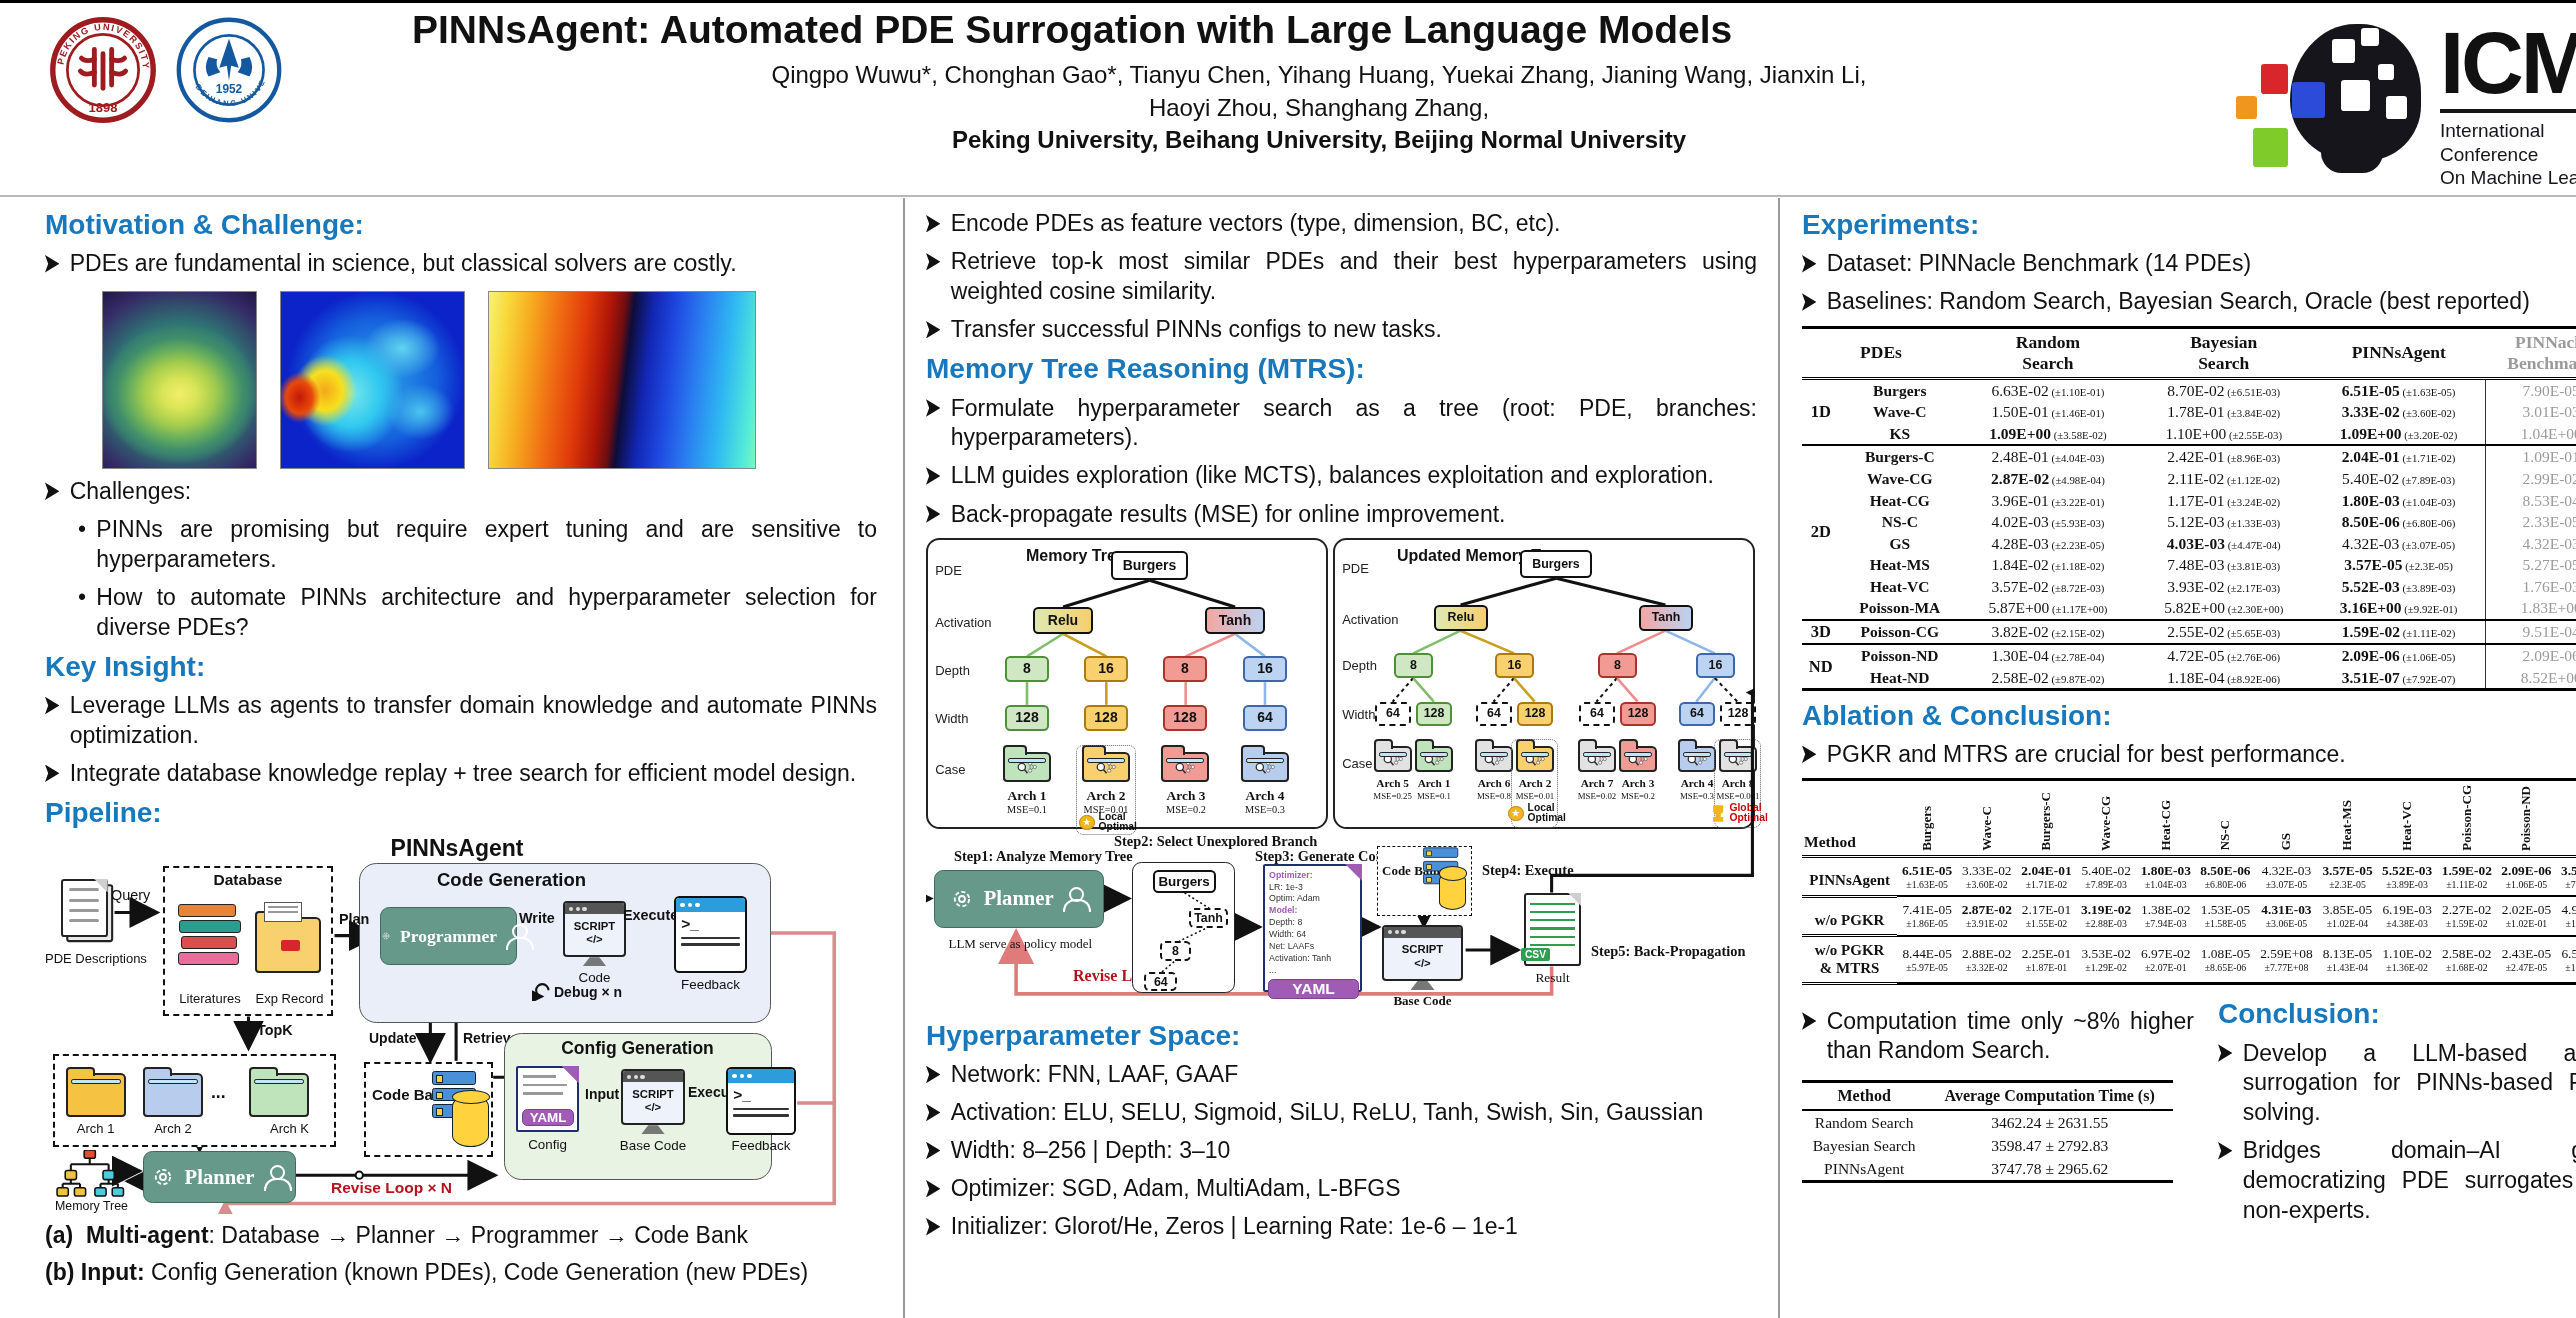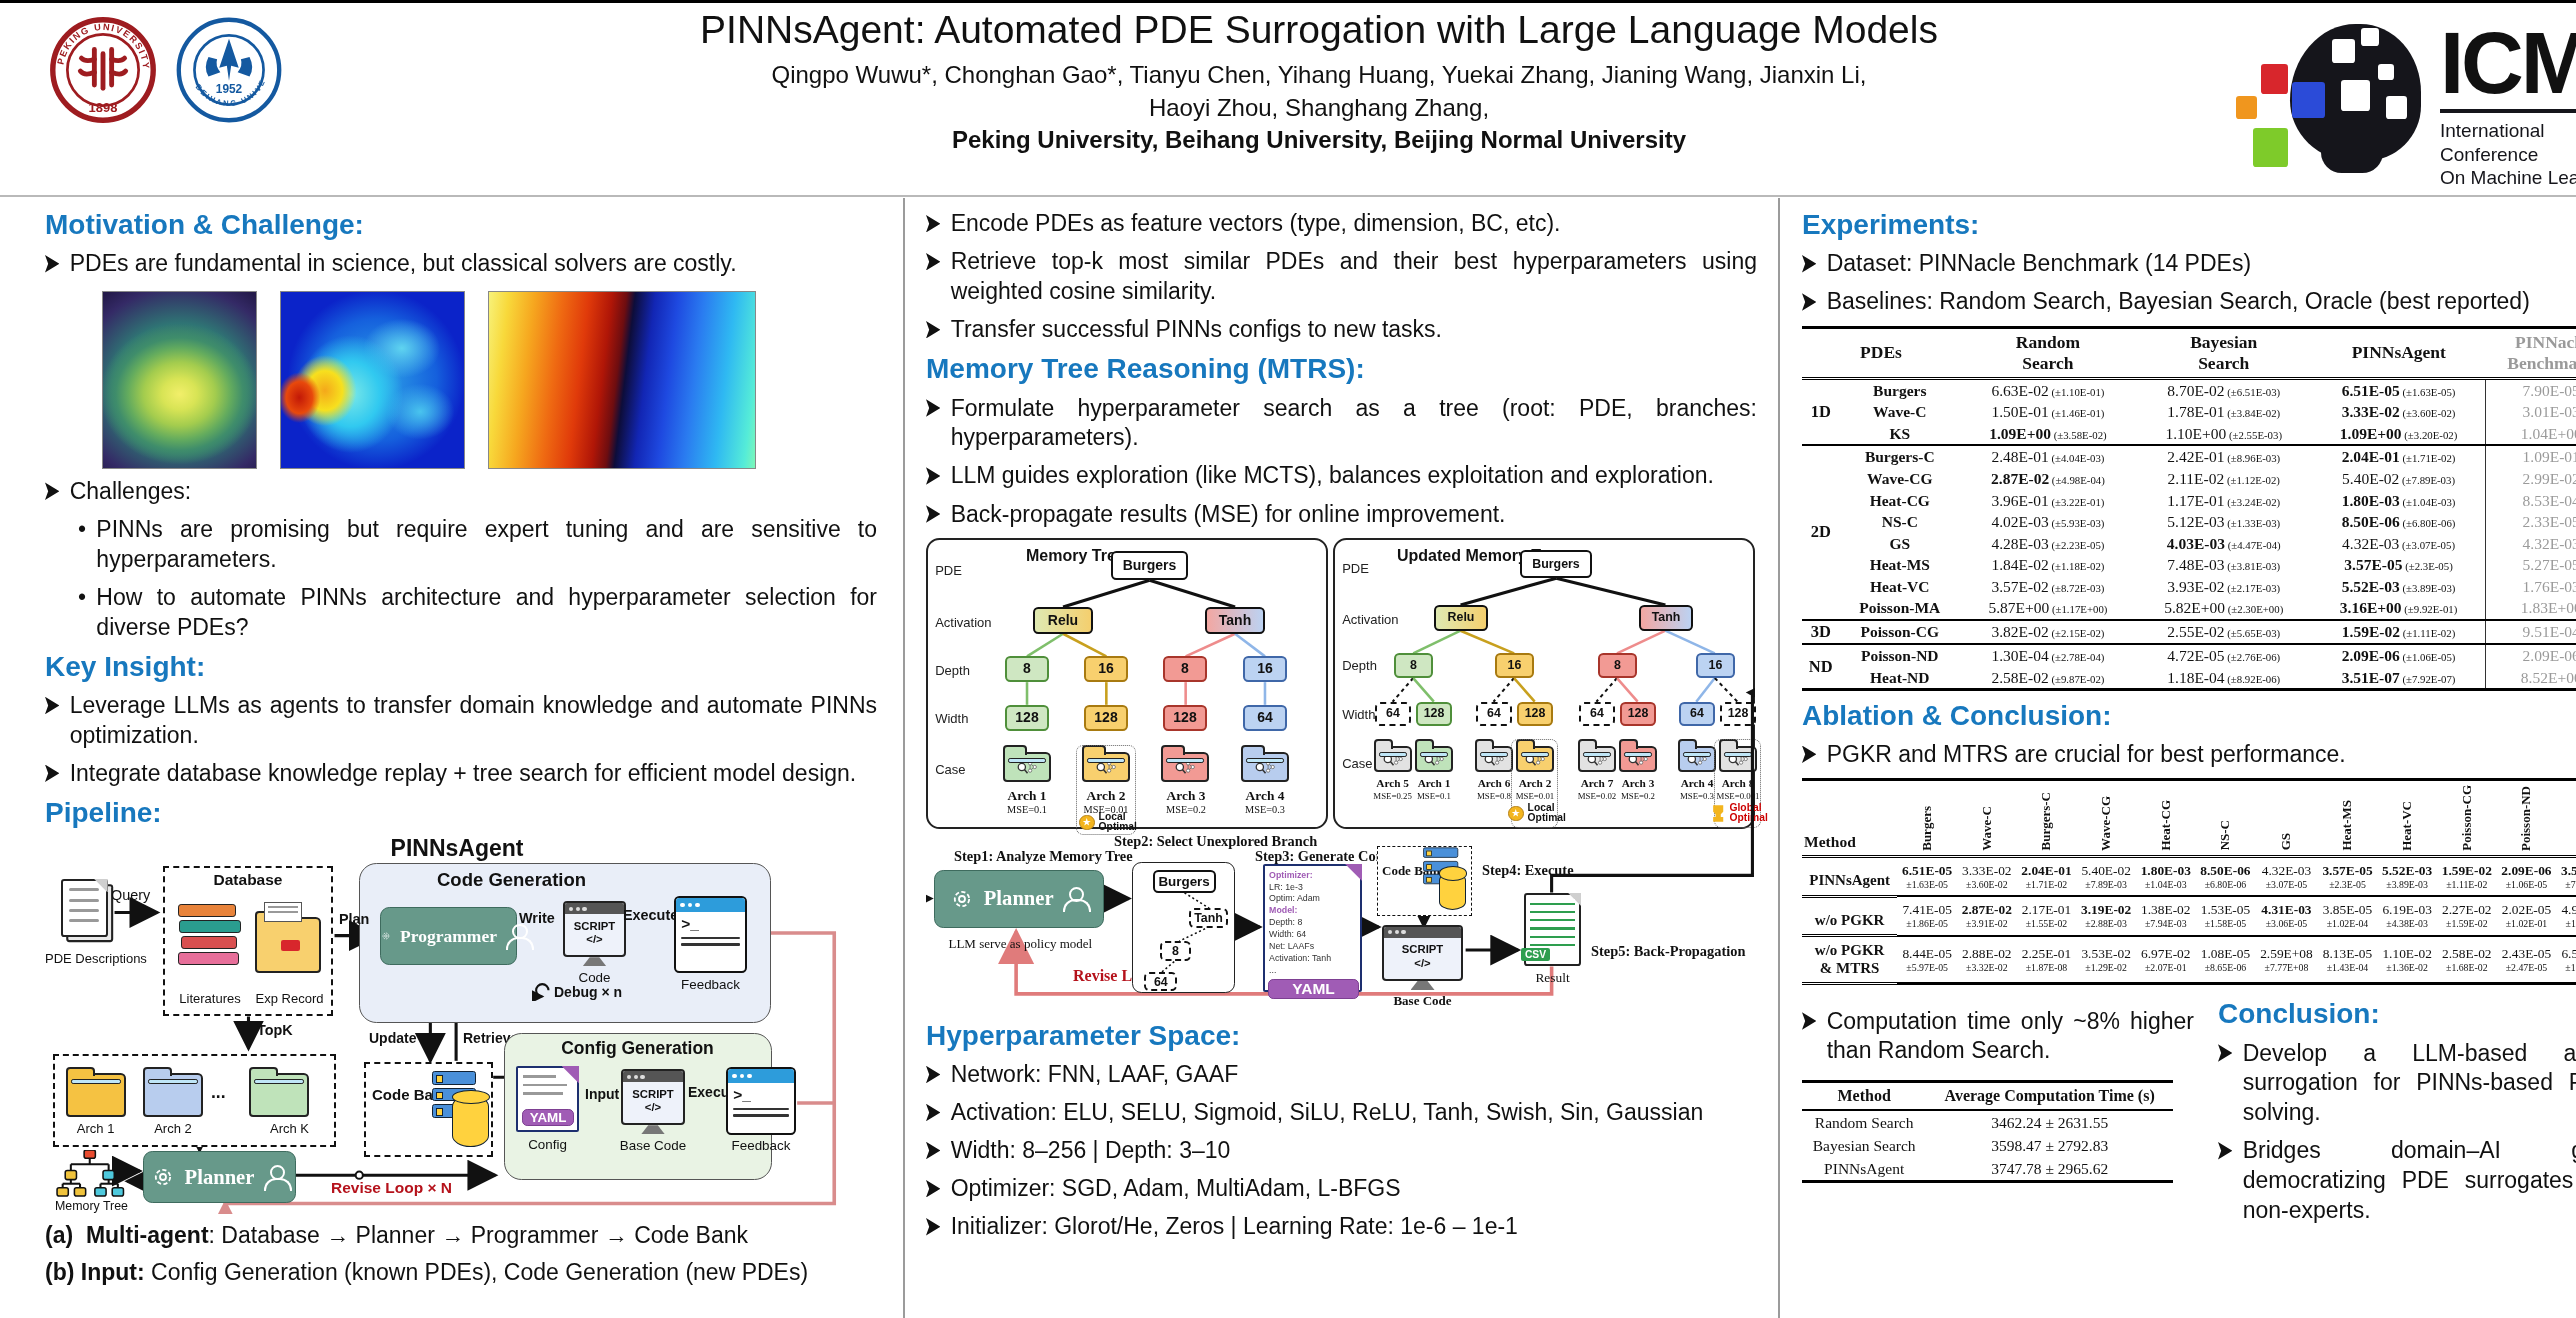--- a/index.html
+++ b/index.html
@@ -2,21 +2,21 @@
 <html style="font-size:8.2px"><head>
 <meta charset="utf-8">
 <style>
   *{box-sizing:border-box;margin:0;padding:0}
   html,body{width:2638px;height:1319px;background:#fff;font-family:"Liberation Sans",sans-serif;color:#111}
   .poster{position:relative;width:2638px;height:1319px;background:#fff;border-top:3.1px solid #000;overflow:hidden}
   .hline{position:absolute;left:0;top:192px;width:2638px;height:1.5px;background:#b9b9b9}
   .vsep{position:absolute;top:195px;width:1.5px;height:1124px;background:#9b9b9b}
   .v1{left:903px}.v2{left:1778px}
   
-  .title{position:absolute;left:412px;right:412px;top:5.2px;text-align:center;font-size:39px;font-weight:normal}
+  .title{position:absolute;left:412px;right:412px;top:5.2px;font-size:39px;font-weight:bold}
   .authors{position:absolute;left:361px;right:361px;top:56px;text-align:center;font-size:24px;line-height:1.36}
   .logo{position:absolute}
   .icml{position:absolute;left:2231px;top:15.5px;width:397px;height:160px}
   .icml-head{position:absolute;left:59px;top:5.2px;width:131px;height:137px;background:#15151b;border-radius:52% 48% 44% 50%/58% 52% 42% 46%}
   .icml-neck{position:absolute;left:90px;top:131px;width:62px;height:23px;background:#15151b;border-radius:0 0 20.6px 20.6px}
   .sq{position:absolute;border-radius:3.1px}
   .icml-txt{position:absolute;left:209px;top:0}
   .icml-name{font-size:87px;font-weight:bold;letter-spacing:-3.1px;line-height:1}
   .icml-rule{width:178px;height:4.1px;background:#15151b;margin:3.1px 0 6.2px}
   .icml-sub{font-size:19px;line-height:1.25;color:#15151b}
@@ -1177,21 +1177,21 @@
             <td>
               <div class="av">8.44E-05</div>
               <div class="ae">±5.97E-05</div>
             </td>
             <td>
               <div class="av">2.88E-02</div>
               <div class="ae">±3.32E-02</div>
             </td>
             <td>
               <div class="av">2.25E-01</div>
-              <div class="ae">±1.87E-08</div>
+              <div class="ae">±1.87E-01</div>
             </td>
             <td>
               <div class="av">3.53E-02</div>
               <div class="ae">±1.29E-02</div>
             </td>
             <td>
               <div class="av">6.97E-02</div>
               <div class="ae">±2.07E-01</div>
             </td>
             <td>

